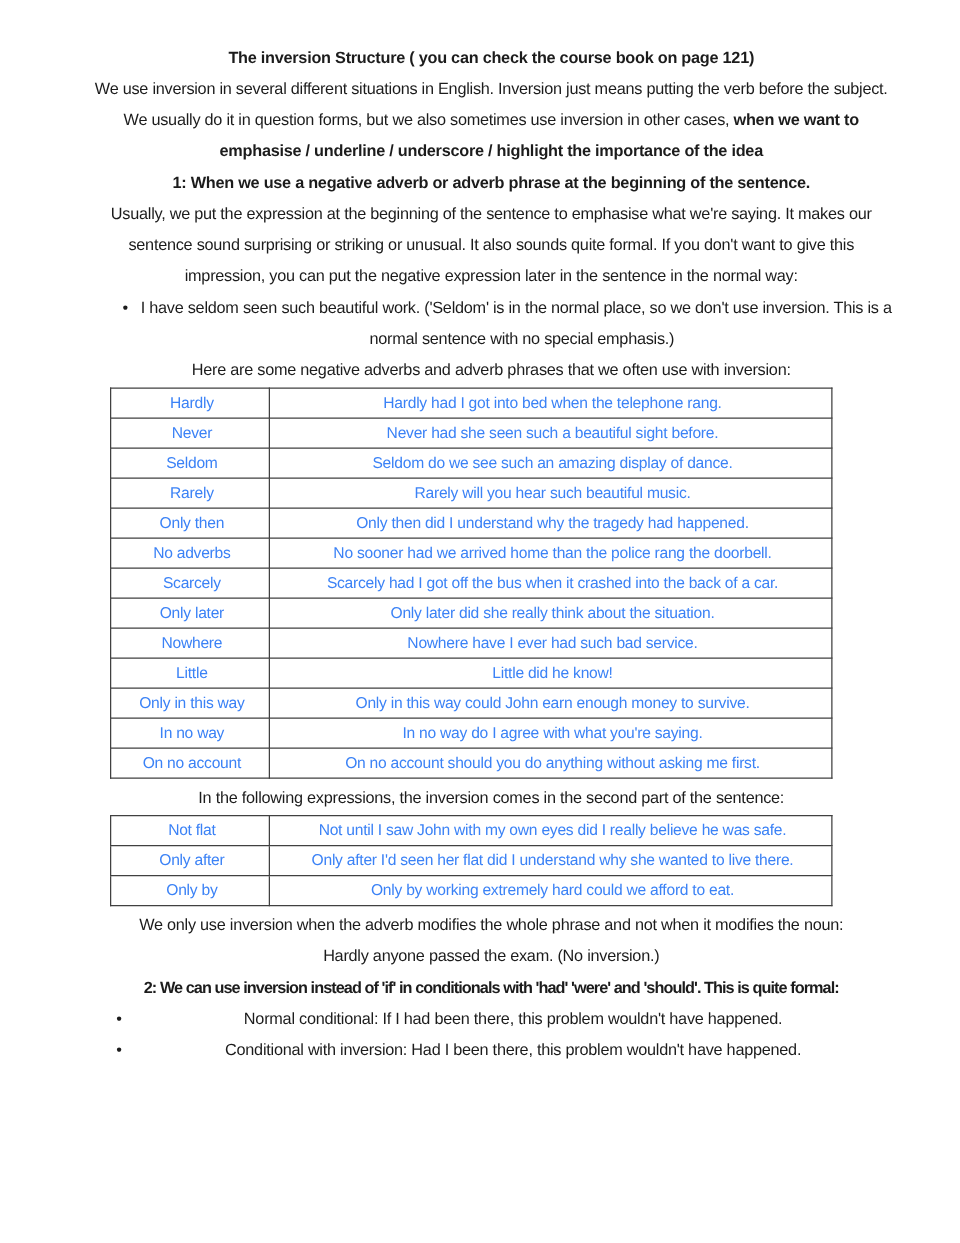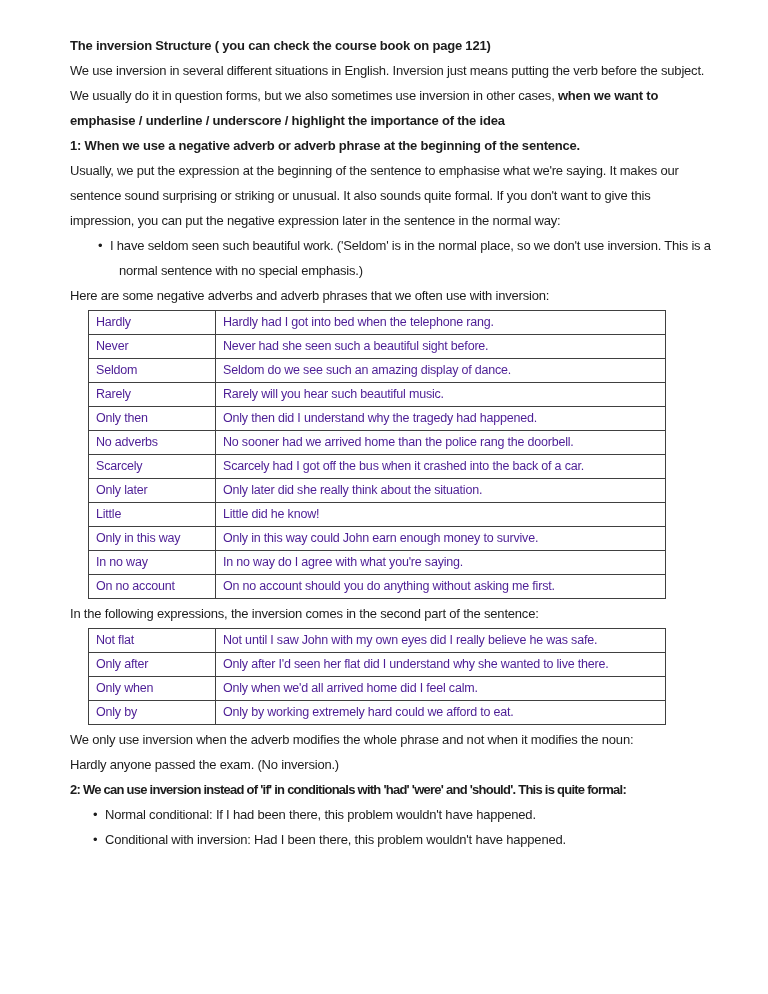--- a/index.html
+++ b/index.html
@@ -13,20 +13,21 @@
     height: 994px;
     box-sizing: border-box;
     background: #ffffff;
     padding: 33px 52px 0 70px;
     font-family: "Liberation Sans", sans-serif;
     font-size: 13px;
     letter-spacing: -0.2px;
     line-height: 25px;
     color: #1c1c1c;
     overflow: hidden;
+    text-align: center;
   }
   p.para { margin: 0; }
   .bold { font-weight: bold; }
   b { font-weight: bold; }
   .indent1 { margin-left: 24px; }
   .oneline { white-space: nowrap; }
   .tight { letter-spacing: -0.75px; }
 
   ul.bullets-a, ul.bullets-b {
     list-style: none;
@@ -57,21 +58,21 @@
   }
 
   table.gridtable {
     border-collapse: collapse;
     table-layout: fixed;
     width: 578px;
     margin: 2px 0 2px 18px;
     font-size: 12.5px;
     letter-spacing: -0.2px;
     line-height: 15px;
-    color: #4c1d95;
+    color: #3b82f6;
   }
   table.gridtable td {
     border: 1px solid #404040;
     height: 23px;
     padding: 0 4px 0 7px;
     vertical-align: middle;
     overflow: hidden;
     white-space: nowrap;
   }
   table.gridtable td.c1 { width: 115px; }
@@ -123,20 +124,24 @@
         </tr>
     <tr>
           <td class="c1">Scarcely</td>
           <td>Scarcely had I got off the bus when it crashed into the back of a car.</td>
         </tr>
     <tr>
           <td class="c1">Only later</td>
           <td>Only later did she really think about the situation.</td>
         </tr>
     <tr>
+          <td class="c1">Nowhere</td>
+          <td>Nowhere have I ever had such bad service.</td>
+        </tr>
+    <tr>
           <td class="c1">Little</td>
           <td>Little did he know!</td>
         </tr>
     <tr>
           <td class="c1">Only in this way</td>
           <td>Only in this way could John earn enough money to survive.</td>
         </tr>
     <tr>
           <td class="c1">In no way</td>
           <td>In no way do I agree with what you're saying.</td>
@@ -154,24 +159,20 @@
     <tbody>
         <tr>
           <td class="c1">Not flat</td>
           <td>Not until I saw John with my own eyes did I really believe he was safe.</td>
         </tr>
     <tr>
           <td class="c1">Only after</td>
           <td>Only after I'd seen her flat did I understand why she wanted to live there.</td>
         </tr>
     <tr>
-          <td class="c1">Only when</td>
-          <td>Only when we'd all arrived home did I feel calm.</td>
-        </tr>
-    <tr>
           <td class="c1">Only by</td>
           <td>Only by working extremely hard could we afford to eat.</td>
         </tr>
   </tbody>
     </table>
 
   <p class="para indent1 oneline">We only use inversion when the adverb modifies the whole phrase and not when it modifies the noun:</p>
   <p class="para indent1 oneline">Hardly anyone passed the exam. (No inversion.)</p>
 
   <p class="para bold indent1 oneline tight">2: We can use inversion instead of 'if' in conditionals with 'had' 'were' and 'should'. This is quite formal:</p>

